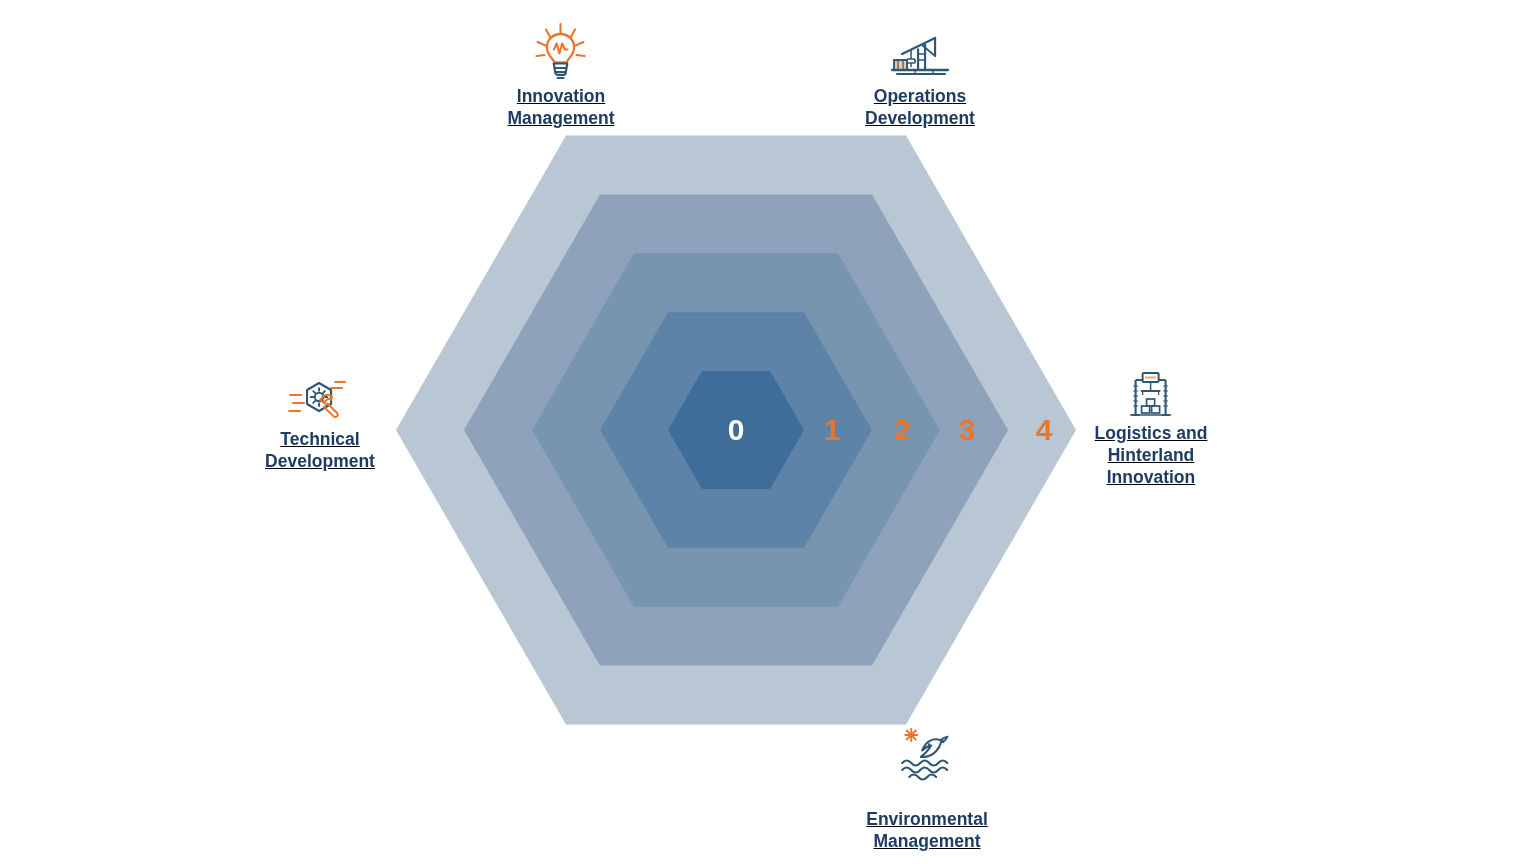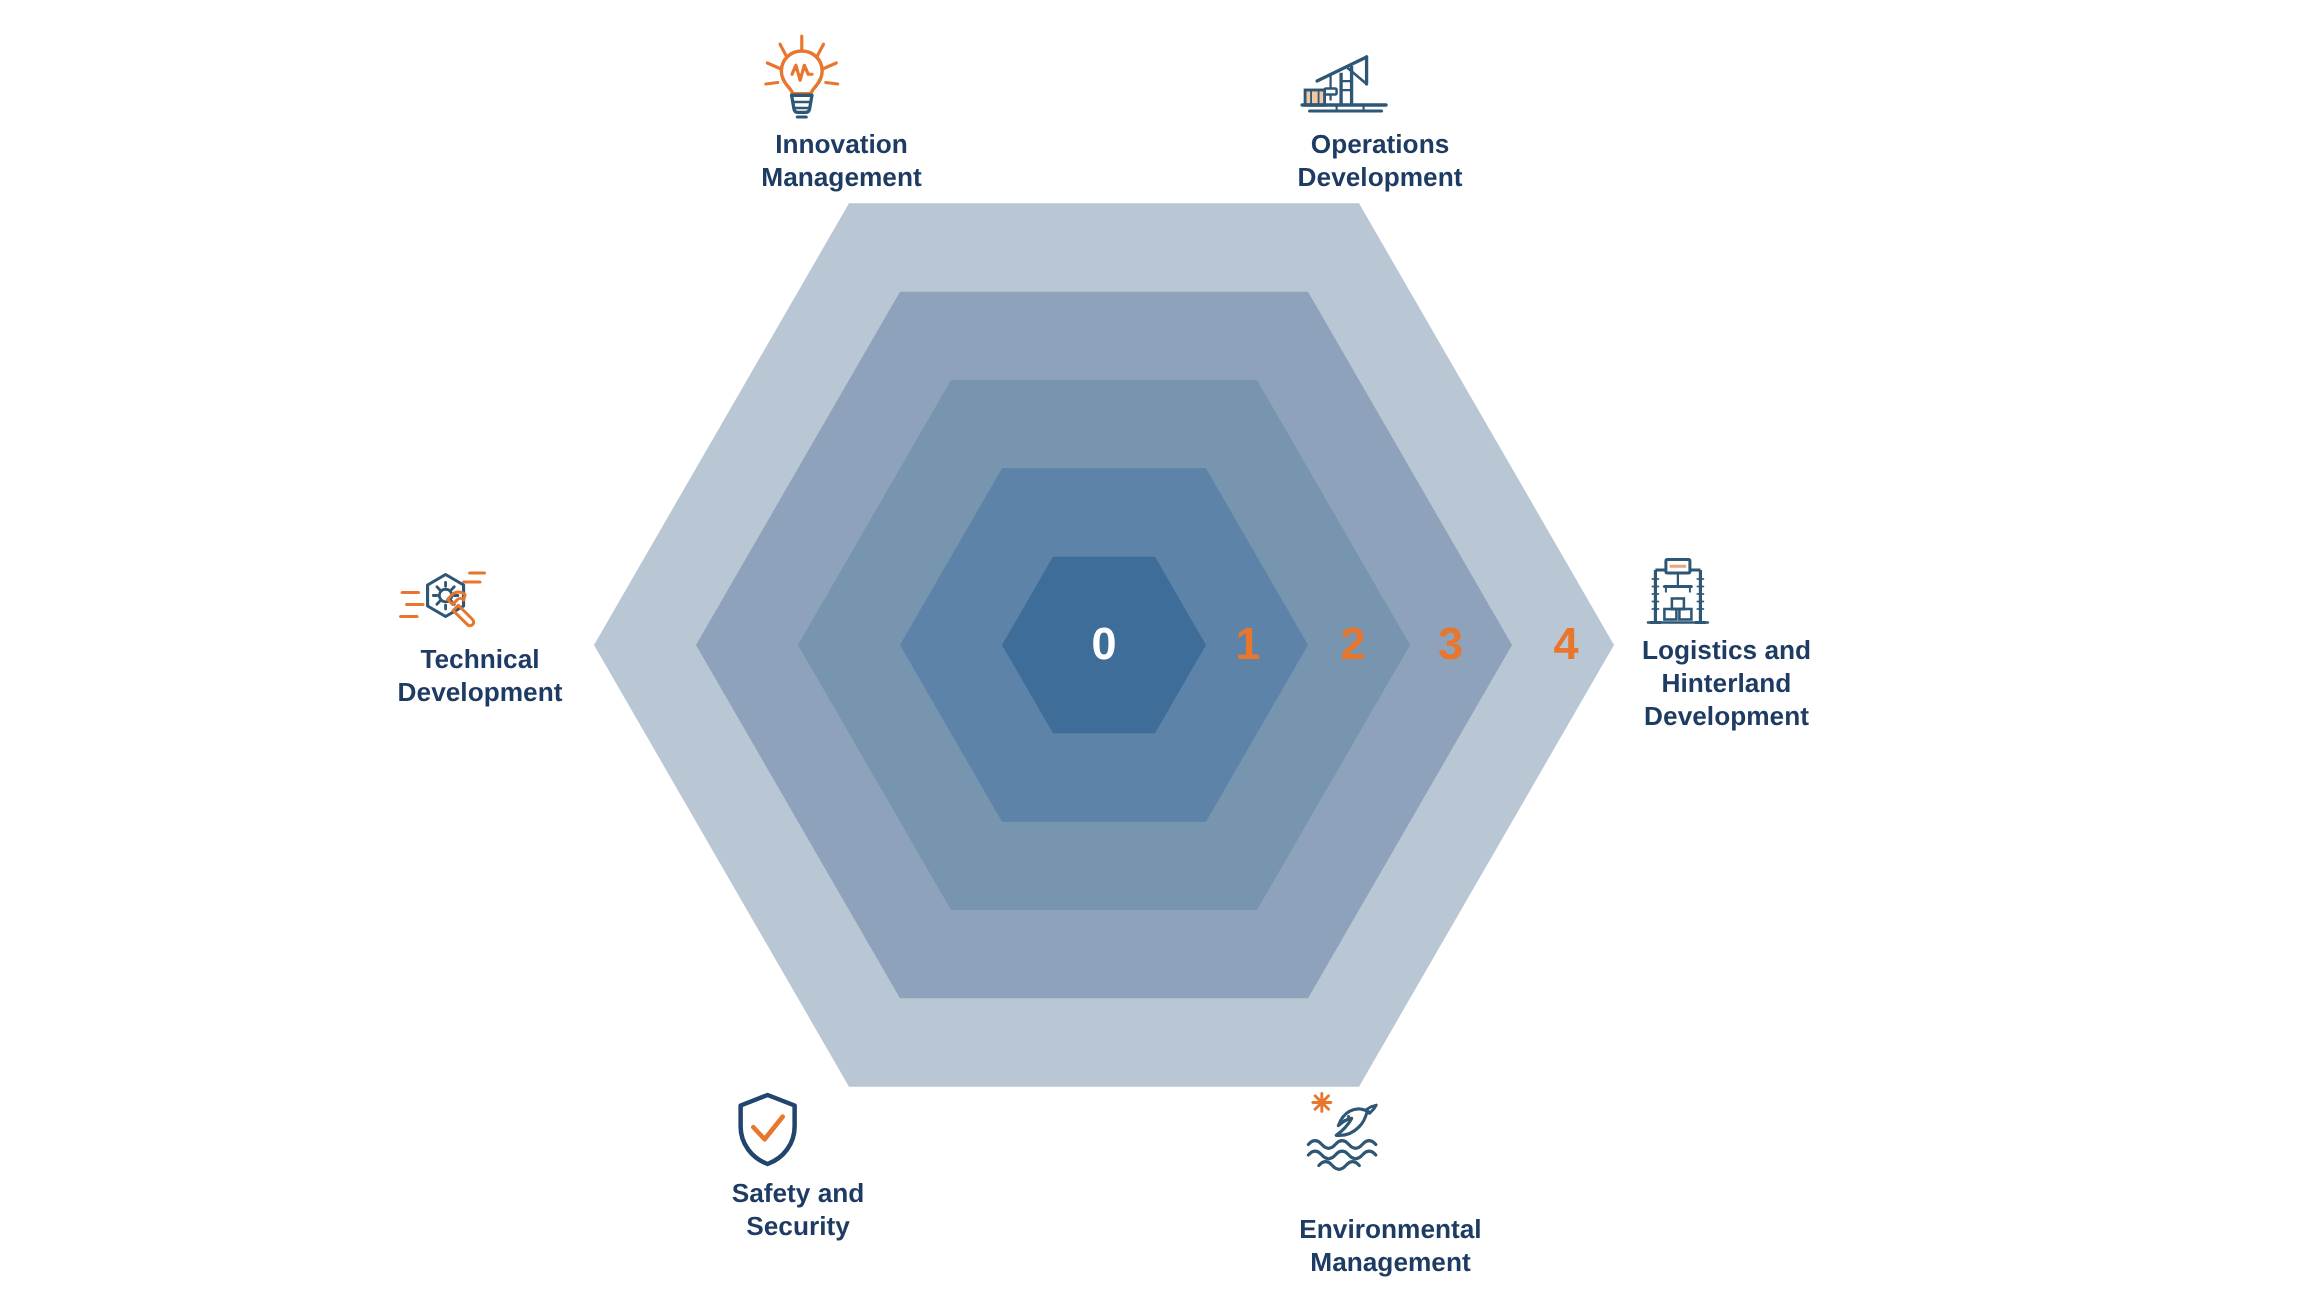--- a/index.html
+++ b/index.html
@@ -34,20 +34,22 @@
     font-weight: 700;
     line-height: 1;
     transform: translate(-50%, -50%);
     white-space: nowrap;
     user-select: none;
   }
   .vertex-group {
     position: absolute;
     display: flex;
     flex-direction: column;
+    align-items: center;
+    text-decoration: underline;
   }
   .vertex-icon {
     display: block;
     line-height: 0;
   }
   .vertex-label {
     margin-top: 3px;
     font-family: "Liberation Sans", sans-serif;
     font-size: 17.5px;
     font-weight: 700;
@@ -174,21 +176,21 @@
 
         <rect x="20" y="29" width="8" height="7" stroke="#2e5675" stroke-width="1.7" fill="none"></rect>
         <rect x="15" y="36" width="8" height="7" stroke="#2e5675" stroke-width="1.7" fill="none"></rect>
         <rect x="25" y="36" width="8" height="7" stroke="#2e5675" stroke-width="1.7" fill="none"></rect>
 
         <path d="M4 45h40" stroke="#2e5675" stroke-width="1.6" stroke-linecap="round"></path>
       </svg>
     </span>
     <span class="vertex-label">Logistics and
 Hinterland
-Development</span>
+Innovation</span>
   </div>
 
   <div class="vertex-group" style="left:927px; top:727px; transform:translate(-50%,0);gap:20px;">
     <span class="vertex-icon">
       <svg width="62" height="58" viewBox="0 0 62 58" fill="none">
 
         <g stroke="#e8762c" stroke-width="1.9" stroke-linecap="round">
           <line x1="15" y1="2" x2="15" y2="14"></line>
           <line x1="9" y1="8" x2="21" y2="8"></line>
           <line x1="10.5" y1="3.5" x2="19.5" y2="12.5"></line>
@@ -204,30 +206,20 @@
           <path d="M6 36c3-3.4 6-3.4 9 0s6 3.4 9 0 6-3.4 9 0 6 3.4 9 0 6-3.4 9 0"></path>
           <path d="M6 43c3-3.4 6-3.4 9 0s6 3.4 9 0 6-3.4 9 0 6 3.4 9 0 6-3.4 9 0"></path>
           <path d="M13 50c3-3.4 6-3.4 9 0s6 3.4 9 0 6-3.4 9 0"></path>
         </g>
       </svg>
     </span>
     <span class="vertex-label">Environmental
 Management</span>
   </div>
 
-  <div class="vertex-group" style="left:532px; top:727px; transform:translate(-50%,0);">
-    <span class="vertex-icon">
-      <svg width="48" height="54" viewBox="0 0 48 54" fill="none">
-        <path d="M24 3L6 10v14c0 11.6 7.6 21.2 18 25 10.4-3.8 18-13.4 18-25V10z" stroke="#22456e" stroke-width="3" fill="none" stroke-linejoin="round"></path>
-        <path d="M14.5 24.5l7.5 8L34 17.5" stroke="#e8762c" stroke-width="3.1" fill="none" stroke-linecap="round" stroke-linejoin="round"></path>
-      </svg>
-    </span>
-    <span class="vertex-label">Safety and
-Security</span>
-  </div>
 
   <div class="vertex-group side" style="left:320px; top:378px; transform:translate(-50%,0);">
     <span class="vertex-icon">
       <svg width="66" height="48" viewBox="0 0 66 48" fill="none">
 
         <g stroke="#e8762c" stroke-width="2" stroke-linecap="round">
           <line x1="3" y1="17" x2="14" y2="17"></line>
           <line x1="6" y1="25" x2="17" y2="25"></line>
           <line x1="2" y1="33" x2="13" y2="33"></line>
           <line x1="44" y1="10" x2="55" y2="10"></line>

